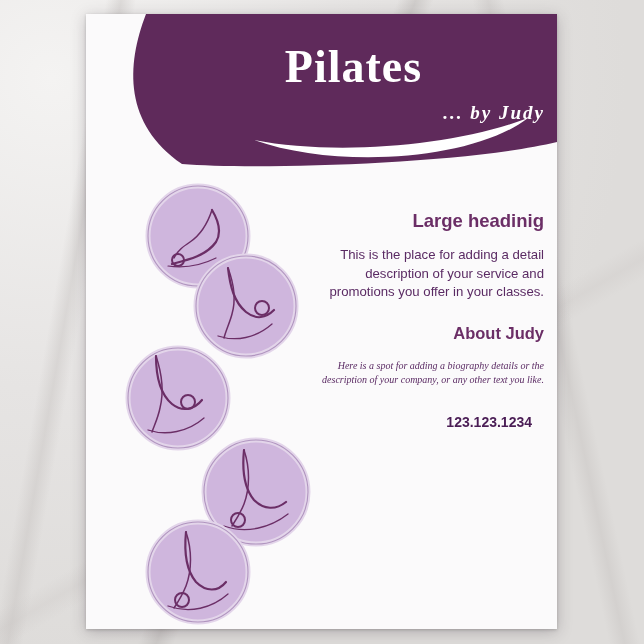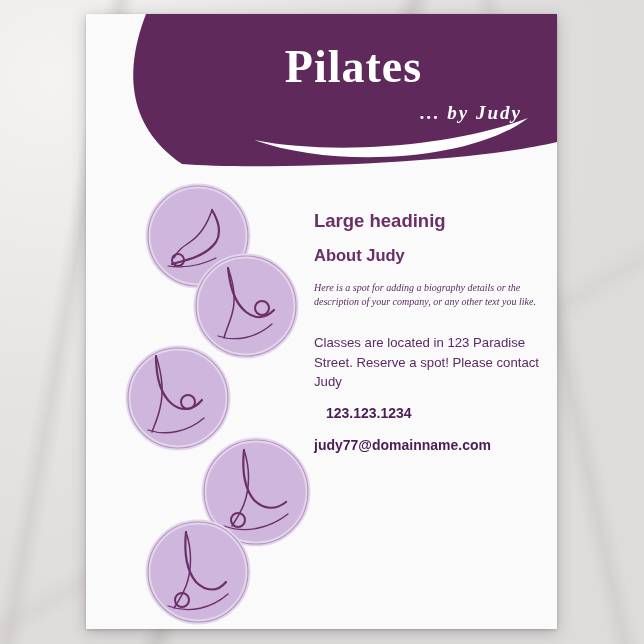--- a/index.html
+++ b/index.html
@@ -75,21 +75,21 @@
     font-weight: bold;
     font-size: 46px;
     letter-spacing: 1px;
     margin-left: 32px;
   }
   .subtitle {
     position: absolute;
     left: 0;
     top: 88px;
     width: 471px;
-    padding-right: 35px;
+    padding-right: 12px;
     box-sizing: border-box;
     text-align: right;
     color: #ffffff;
     font-family: "Liberation Serif", serif;
     font-style: italic;
     font-weight: bold;
     font-size: 19px;
     letter-spacing: 2px;
   }
 
@@ -104,21 +104,21 @@
   .bubble {
     position: absolute;
   }
 
   
   .content {
     position: absolute;
     left: 228px;
     top: 196px;
     width: 230px;
-    text-align: left;
+    text-align: right;
     color: #5f2a5b;
   }
   .h-large {
     font-family: "Liberation Sans", sans-serif;
     font-weight: bold;
     font-size: 18.5px;
     color: #6b2e66;
     margin: 0 0 14px 0;
   }
   .p-body {
@@ -228,20 +228,19 @@
       <circle cx="56" cy="56" r="50" fill="none" stroke="#8f6aa3" stroke-width="1.1" opacity="0.6"></circle>
       <path d="M44,16 C42,36 44,54 54,66 C64,76 76,76 84,66" fill="none" stroke="#6b2e66" stroke-width="2.2" stroke-linecap="round"></path>
       <path d="M44,16 C50,34 50,54 44,70 C40,80 36,86 32,92" fill="none" stroke="#6b2e66" stroke-width="1.5" stroke-linecap="round"></path>
       <circle cx="40" cy="84" r="7" fill="none" stroke="#6b2e66" stroke-width="2"></circle>
       <path d="M26,90 C48,98 70,92 86,78" fill="none" stroke="#6b2e66" stroke-width="1.3" stroke-linecap="round"></path>
     </svg>
   </div>
 
   <div class="content">
     <h2 class="h-large">Large headinig</h2>
+    <p class="p-body">This is the place for adding a detail description of your service and promotions you offer in your classes.</p>
     <h2 class="h-about">About Judy</h2>
     <p class="p-bio">Here is a spot for adding a biography details or the description of your company, or any other text you like.</p>
-    <p class="p-contact">Classes are located in 123 Paradise Street. Reserve a spot! Please contact Judy</p>
     <p class="p-phone">123.123.1234</p>
-    <p class="p-email">judy77@domainname.com</p>
   </div>
 
 </div>
 
 </body></html>

